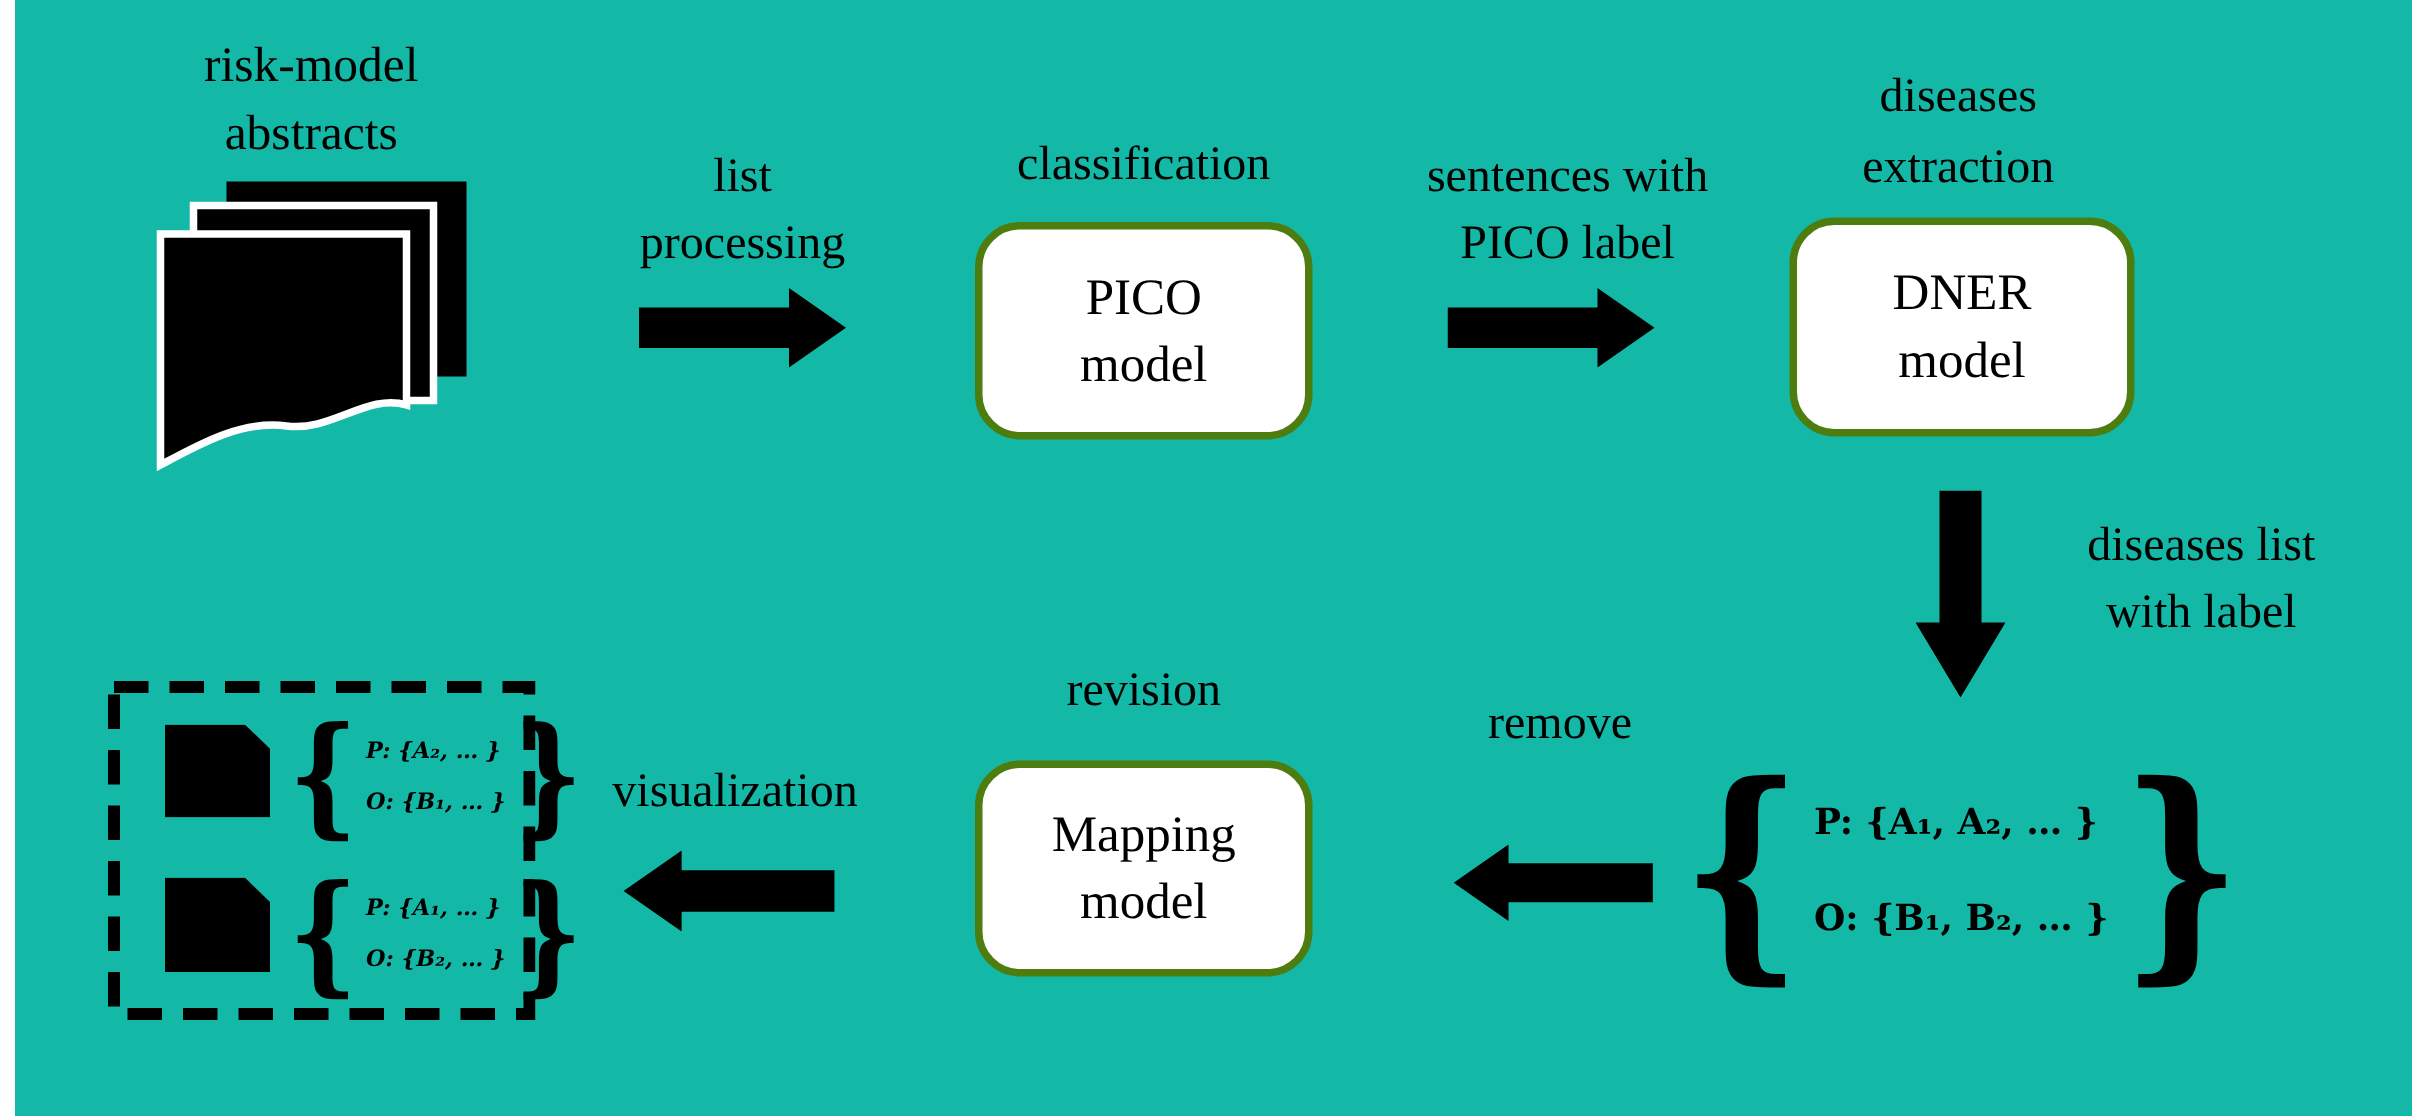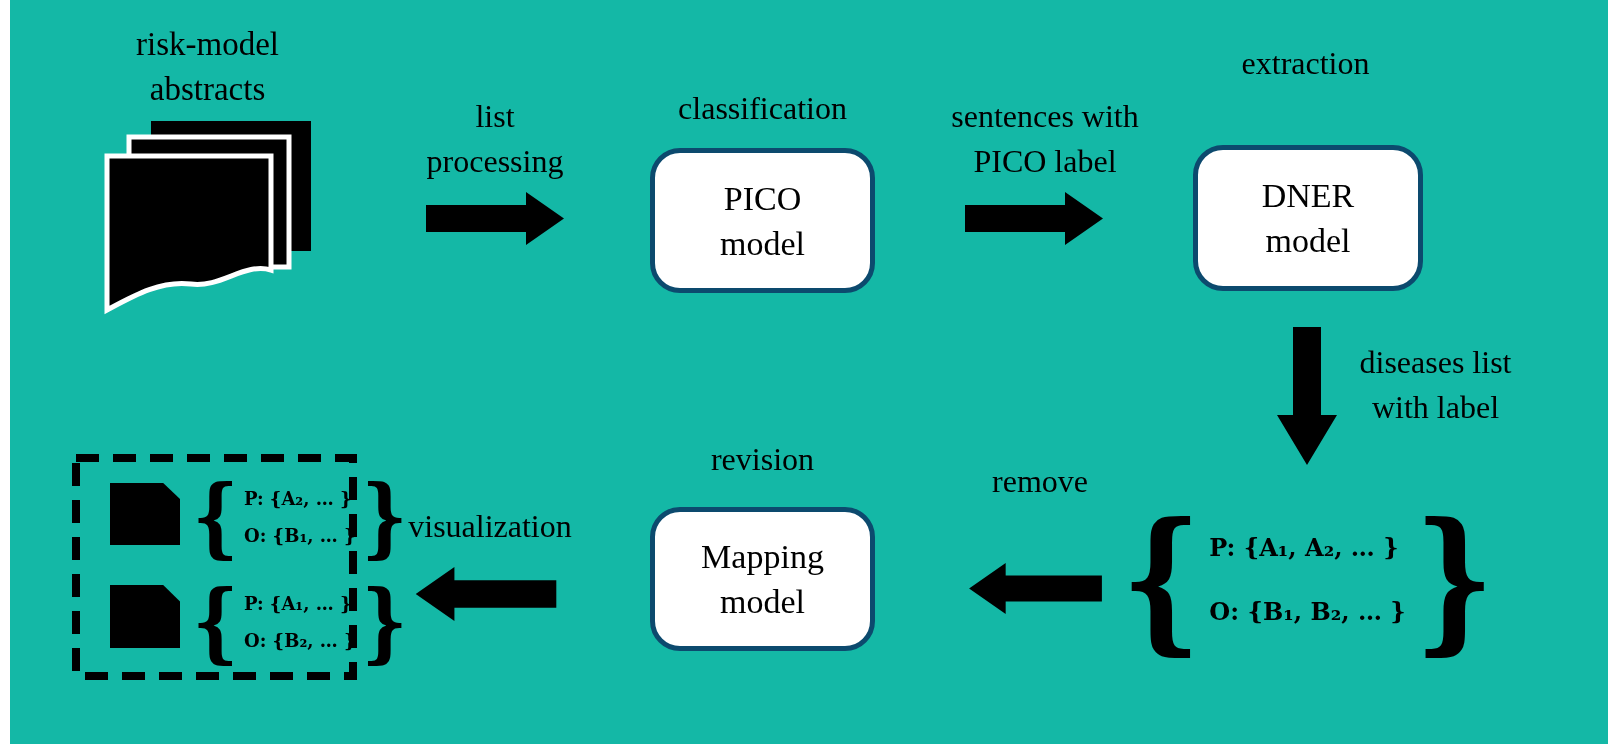--- a/index.html
+++ b/index.html
@@ -17,21 +17,21 @@
   .label {
     position: absolute;
     text-align: center;
     font-size: 32px;
     line-height: 45px;
     color: #000000;
   }
   .label .ln { display: block; }
   .box {
     position: absolute;
-    border: 5px solid #0c4a6e;
+    border: 5px solid #4d7c0f;
     border-radius: 30px;
     background: #ffffff;
     display: flex;
     flex-direction: column;
     justify-content: center;
     align-items: center;
     font-size: 34px;
     line-height: 45px;
     text-align: center;
   }
@@ -54,21 +54,21 @@
     display: flex;
     flex-direction: column;
     align-items: flex-start;
     font-family: "DejaVu Serif", serif;
     font-weight: 700;
     white-space: pre;
   }
   .big-set .brace { font-size: 122px; transform: scaleY(1.26) scaleX(1.02); }
   .big-set .setlines { font-size: 24px; gap: 35px; padding: 0 9px; }
   .mini .brace { font-size: 70px; transform: scaleY(1.24) scaleX(1.02); }
-  .mini .setlines { font-size: 18px; gap: 16px; padding: 0 6px; }
+  .mini .setlines { font-size: 15px; gap: 16px; padding: 0 6px; font-style: italic; }
   .doc-icon {
     position: absolute;
     background: #000000;
     clip-path: polygon(0 0, 76% 0, 100% 26%, 100% 100%, 0 100%);
   }
   .dashed-frame { position: absolute; }
   .dashed-frame svg { display: block; width: 100%; height: 100%; }
   .stack { position: absolute; }
   .stack svg { display: block; width: 100%; height: 100%; }
 </style>
@@ -112,33 +112,34 @@
     <span class="ln">sentences with</span>
     <span class="ln">PICO label</span>
   </div>
   <div class="arrow" style="left:955px; top:192px; width:138px; height:53px;">
     <svg viewBox="0 0 138 53" xmlns="http://www.w3.org/2000/svg">
       <polygon points="0,13 100,13 100,0 138,26.5 100,53 100,40 0,40"></polygon>
     </svg>
   </div>
 
   <div class="label" style="left:1183px; top:40px; width:225px; line-height:47px;">
+    <span class="ln">diseases</span>
     <span class="ln">extraction</span>
   </div>
   <div class="box" style="left:1183px; top:145px; width:230px; height:146px;">
     <span>DNER</span>
     <span>model</span>
   </div>
 
   <div class="arrow" style="left:1267px; top:327px; width:60px; height:138px;">
     <svg viewBox="0 0 60 138" xmlns="http://www.w3.org/2000/svg">
       <polygon points="16,0 44,0 44,88 60,88 30,138 0,88 16,88"></polygon>
     </svg>
   </div>
-  <div class="label" style="left:1318px; top:340px; width:215px;">
+  <div class="label" style="left:1350px; top:340px; width:215px;">
     <span class="ln">diseases list</span>
     <span class="ln">with label</span>
   </div>
 
   <div class="setgrp big-set" style="left:1180px; top:499px; width:235px; height:160px; justify-content:center;">
     <span class="brace">{</span>
     <span class="setlines">
       <span>P: {A₁, A₂, … }</span>
       <span>O: {B₁, B₂, … }</span>
     </span>

